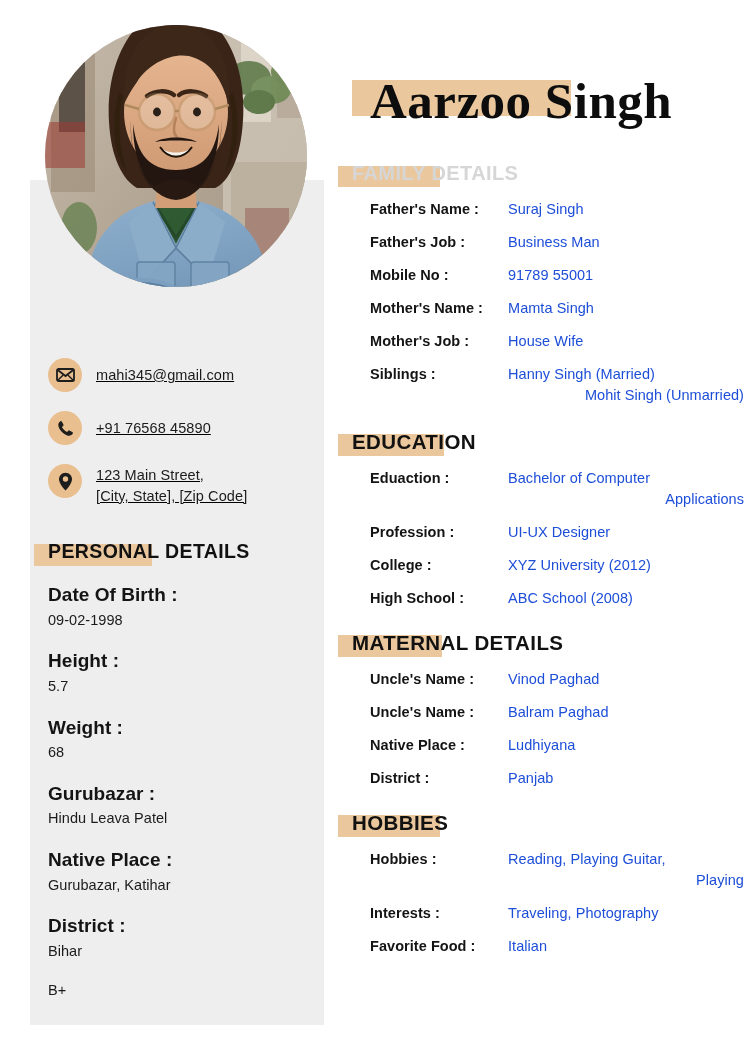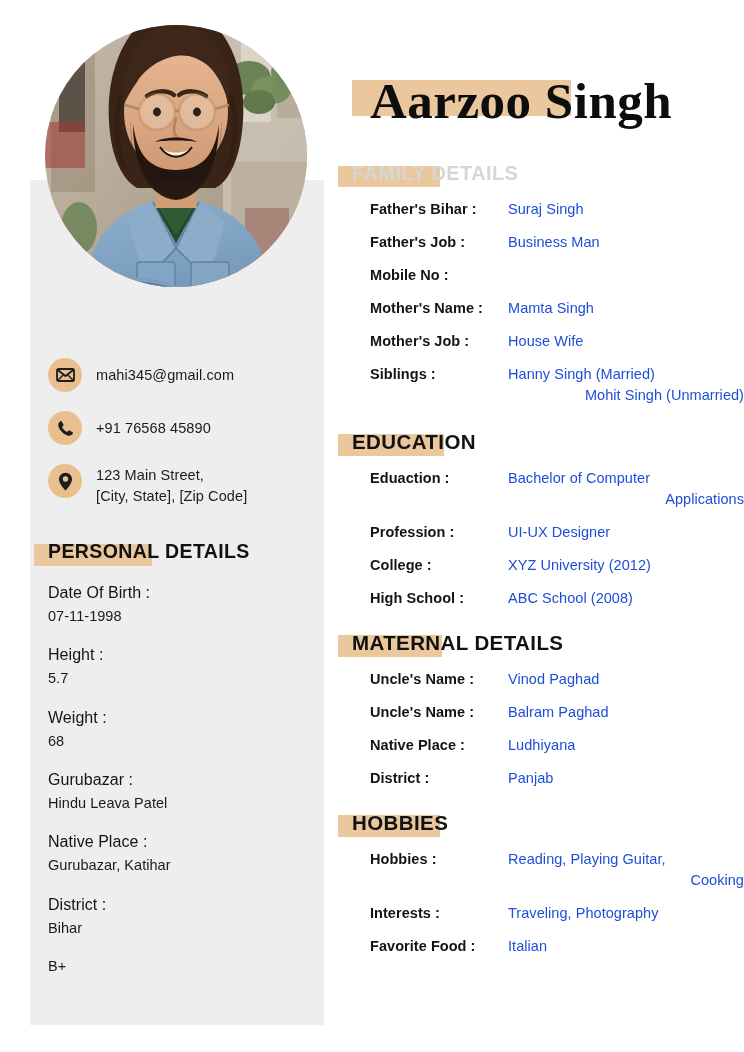--- a/index.html
+++ b/index.html
@@ -44,20 +44,21 @@
   }
   .photo-svg { display: block; width: 262px; height: 368px; }
 
   
   .contact-list {
     position: absolute;
     left: 48px;
     top: 358px;
     width: 270px;
     z-index: 4;
+    text-decoration: underline;
   }
   .contact-row {
     display: flex;
     align-items: flex-start;
     margin-bottom: 19px;
   }
   .contact-icon {
     width: 34px;
     height: 34px;
     border-radius: 50%;
@@ -109,22 +110,22 @@
     top: 540px;
     width: 270px;
     z-index: 4;
   }
   .personal-sec .sec-head .bar { width: 118px; left: -14px; top: 4px; height: 22px; }
   .personal-sec .sec-head .txt { font-size: 19.5px; }
 
   .pd-list { margin-top: 20px; }
   .pd-item { margin-bottom: 19px; }
   .pd-label {
-    font-size: 16px;
-    font-weight: normal;
+    font-size: 19px;
+    font-weight: bold;
     color: #141414;
     line-height: 1.3;
     letter-spacing: 0.05px;
   }
   .pd-value {
     font-size: 14.5px;
     color: #1b1b1b;
     line-height: 1.35;
     margin-top: 3px;
     letter-spacing: 0.05px;
@@ -352,21 +353,21 @@
 </div>
 
 <div class="personal-sec">
   <div class="sec-head">
     <span class="bar"></span>
     <span class="txt">PERSONAL DETAILS</span>
   </div>
   <div class="pd-list">
     <div class="pd-item">
       <div class="pd-label">Date Of Birth :</div>
-      <div class="pd-value">07-11-1998</div>
+      <div class="pd-value">09-02-1998</div>
     </div>
     <div class="pd-item">
       <div class="pd-label">Height :</div>
       <div class="pd-value">5.7</div>
     </div>
     <div class="pd-item">
       <div class="pd-label">Weight :</div>
       <div class="pd-value">68</div>
     </div>
     <div class="pd-item">
@@ -394,33 +395,36 @@
     <span class="name-text">Aarzoo Singh</span>
   </div>
 
   <div class="r-sec family">
     <div class="sec-head">
       <span class="bar"></span>
       <span class="txt">FAMILY DETAILS</span>
     </div>
     <div class="kv-list">
       <div class="kv-row">
-        <span class="kv-key">Father's Bihar :</span>
+        <span class="kv-key">Father's Name :</span>
         <span class="kv-val">
           <span>Suraj Singh</span>
         </span>
       </div>
       <div class="kv-row">
         <span class="kv-key">Father's Job :</span>
         <span class="kv-val">
           <span>Business Man</span>
         </span>
       </div>
       <div class="kv-row">
         <span class="kv-key">Mobile No :</span>
+        <span class="kv-val">
+          <span>91789 55001</span>
+        </span>
       </div>
       <div class="kv-row">
         <span class="kv-key">Mother's Name :</span>
         <span class="kv-val">
           <span>Mamta Singh</span>
         </span>
       </div>
       <div class="kv-row">
         <span class="kv-key">Mother's Job :</span>
         <span class="kv-val">
@@ -507,21 +511,21 @@
   <div class="r-sec hobbies">
     <div class="sec-head">
       <span class="bar"></span>
       <span class="txt">HOBBIES</span>
     </div>
     <div class="kv-list">
       <div class="kv-row">
         <span class="kv-key">Hobbies :</span>
         <span class="kv-val">
           <span>Reading, Playing Guitar,</span>
-          <span class="l2">Cooking</span>
+          <span class="l2">Playing</span>
         </span>
       </div>
       <div class="kv-row">
         <span class="kv-key">Interests :</span>
         <span class="kv-val">
           <span>Traveling, Photography</span>
         </span>
       </div>
       <div class="kv-row">
         <span class="kv-key">Favorite Food :</span>

